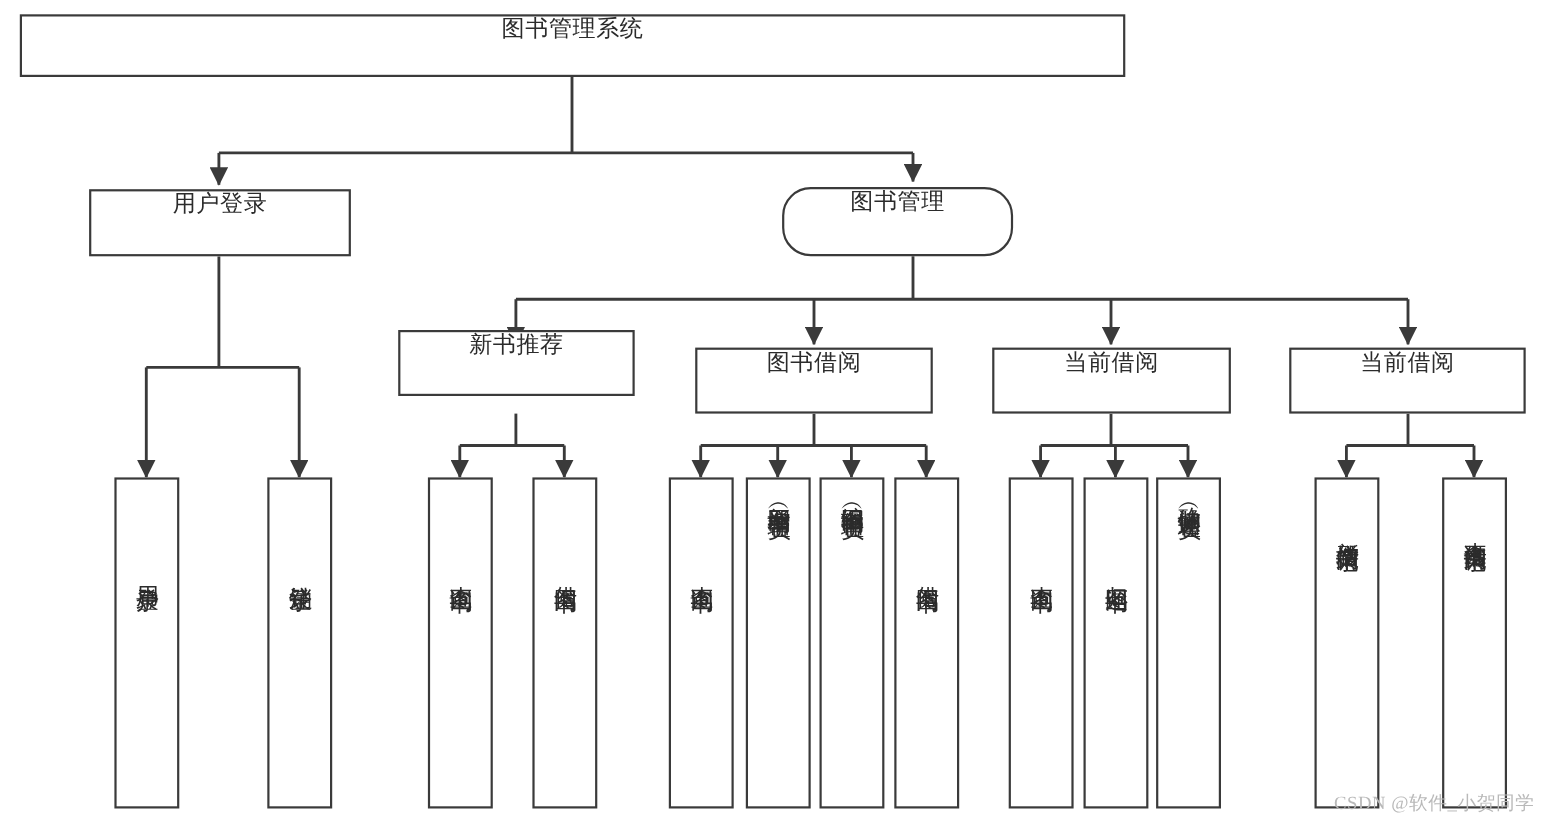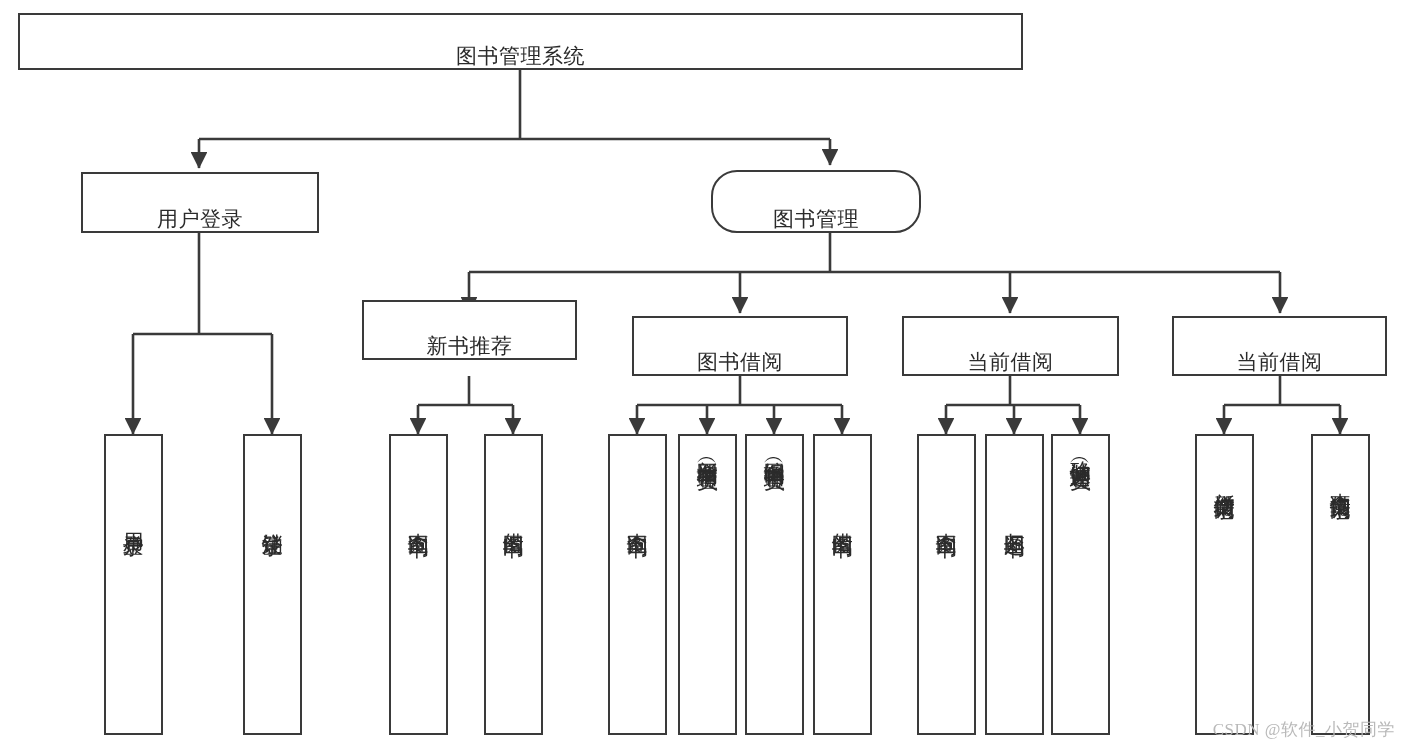--- a/index.html
+++ b/index.html
@@ -24,21 +24,21 @@
     width: 1405px;
     height: 747px;
     pointer-events: none;
   }
   .node {
     position: absolute;
     box-sizing: border-box;
     background: #ffffff;
     border: 2px solid #3a3a3a;
     display: flex;
-    align-items: flex-end;
+    align-items: flex-start;
     justify-content: center;
     color: #2b2b2b;
   }
   .node .label {
     font-size: 21px;
     line-height: 1.12;
     letter-spacing: 0.5px;
     white-space: nowrap;
     color: #2b2b2b;
   }

